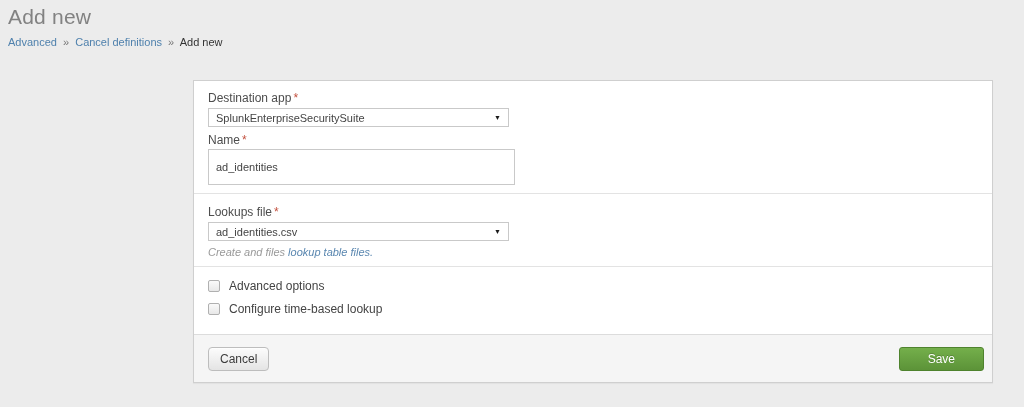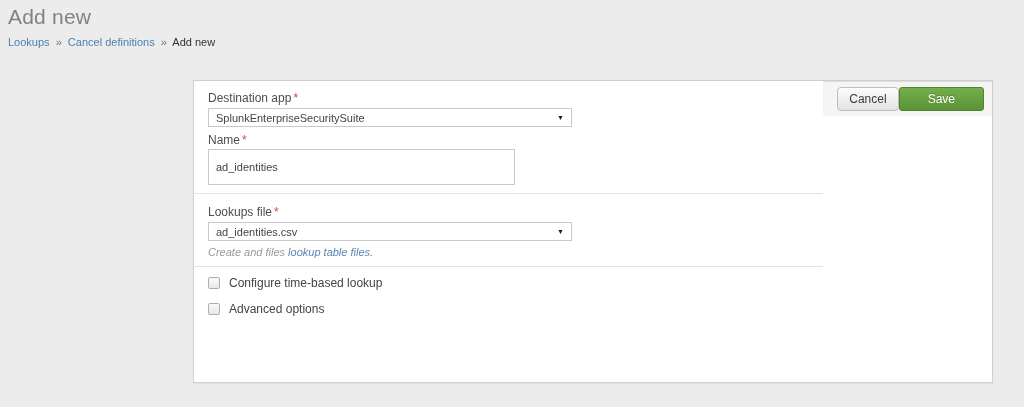--- a/index.html
+++ b/index.html
@@ -17,33 +17,33 @@
   .breadcrumb { margin-top: 7px; font-size: 11px; color: #888; }
   .breadcrumb a, .crumb-link { color: #4f81ad; text-decoration: none; cursor: pointer; }
   .crumb-sep { color: #777; margin: 0 3px; }
   .crumb-current { color: #333; }
 
   .panel {
     position: absolute; left: 193px; top: 80px;
     width: 800px; height: 303px;
     background: #ffffff;
     border: 1px solid #cfcfcf;
-    display: flex; flex-direction: row;
+    display: flex; flex-direction: column;
     box-shadow: 0 1px 1px rgba(0,0,0,0.04);
   }
   .panel-body { flex: 1; padding: 10px 14px 0 14px; }
 
   .field-label {
     font-size: 12px; color: #4d4d4d; line-height: 14px; display: block;
   }
   .req { color: #c3513f; margin-left: 2px; }
 
   .select-control {
     margin-top: 3px;
-    width: 364px; height: 19px;
+    width: 301px; height: 19px;
     border: 1px solid #c9c9c9;
     background: #ffffff;
     display: flex; align-items: center; justify-content: space-between;
     padding: 0 7px;
     cursor: pointer;
   }
   .select-value { font-size: 11px; color: #444; }
   .select-caret { font-size: 7px; color: #1a1a1a; line-height: 1; }
 
   .text-input {
@@ -77,24 +77,24 @@
   .checkbox-row.first { margin-top: 9px; }
   .checkbox-row.second { margin-top: 12px; }
   .checkbox-box {
     width: 12px; height: 12px;
     border: 1px solid #b0b0b0; border-radius: 2px;
     background: linear-gradient(#fafafa, #e8e8e8);
   }
   .checkbox-label { font-size: 12px; color: #444; }
 
   .panel-footer {
-    height: 35px;
+    height: 48px;
     border-top: 1px solid #dcdcdc;
     background: #f5f5f5;
-    display: flex; align-items: center; justify-content: flex-end;
+    display: flex; align-items: center; justify-content: space-between;
     padding: 0 8px 0 14px;
   }
   .btn {
     font-family: "Liberation Sans", "DejaVu Sans", sans-serif;
     font-size: 12px; line-height: 1;
     cursor: pointer;
   }
   .btn-cancel {
     padding: 5px 11px;
     color: #3c3c3c;
@@ -111,21 +111,21 @@
     border-radius: 3px;
     text-shadow: 0 -1px 0 rgba(0,0,0,0.2);
   }
 </style>
 </head>
 <body>
 
 <div class="page-header">
   <div class="page-title">Add new</div>
   <div class="breadcrumb">
-    <span class="crumb-link">Lookups</span>
+    <span class="crumb-link">Advanced</span>
     <span class="crumb-sep">»</span>
     <span class="crumb-link">Cancel definitions</span>
     <span class="crumb-sep">»</span>
     <span class="crumb-current">Add new</span>
   </div>
 </div>
 
 <div class="panel">
   <div class="panel-body">
 
@@ -151,27 +151,27 @@
     <div class="select-control">
       <span class="select-value">ad_identities.csv</span>
       <span class="select-caret">▼</span>
     </div>
     <div class="help-text">
       <span>Create and files </span><span class="help-link">lookup table files.</span>
     </div>
 
     <hr class="section-divider">
 
+    <div class="checkbox-row second">
+      <span class="checkbox-box"></span>
+      <span class="checkbox-label">Advanced options</span>
+    </div>
     <div class="checkbox-row first">
       <span class="checkbox-box"></span>
       <span class="checkbox-label">Configure time-based lookup</span>
-    </div>
-    <div class="checkbox-row second">
-      <span class="checkbox-box"></span>
-      <span class="checkbox-label">Advanced options</span>
     </div>
 
   </div>
 
   <div class="panel-footer">
     <button class="btn btn-cancel">Cancel</button>
     <button class="btn btn-save">Save</button>
   </div>
 </div>
 

